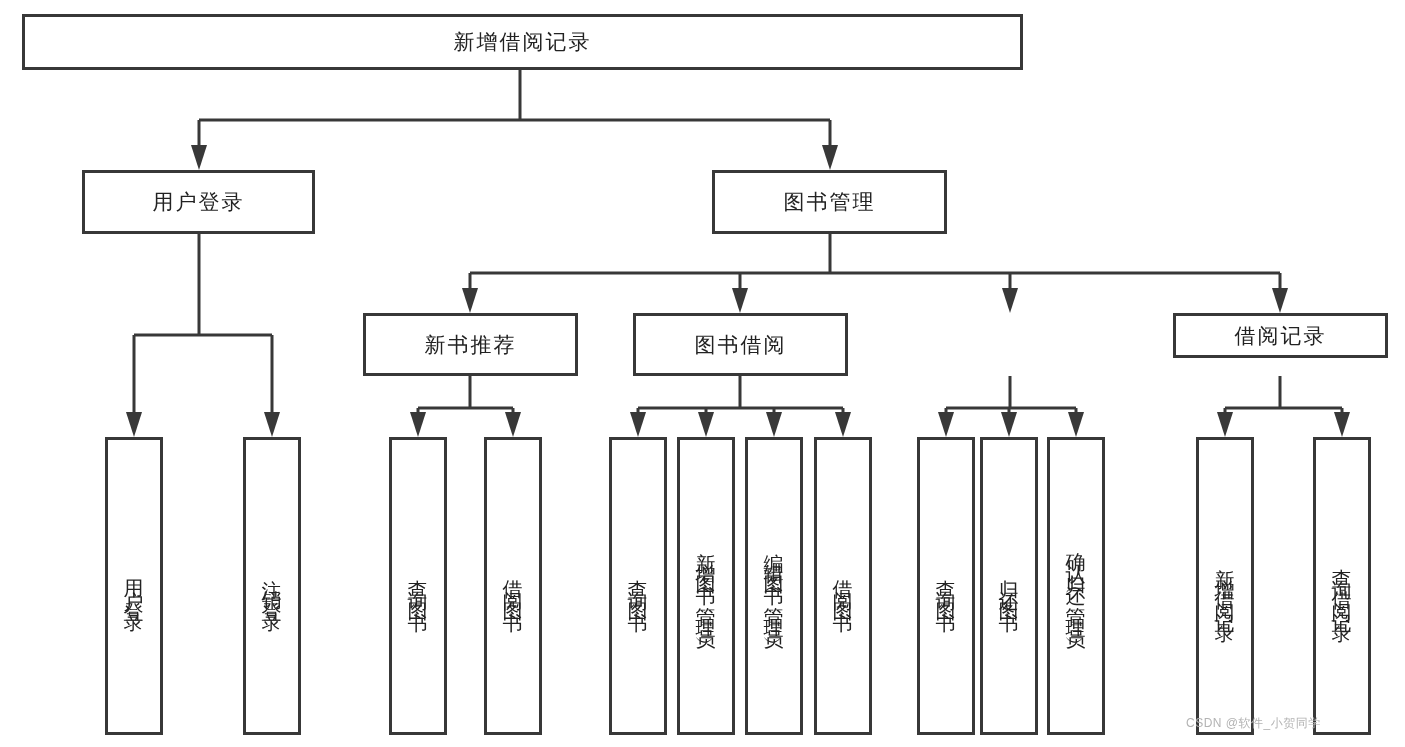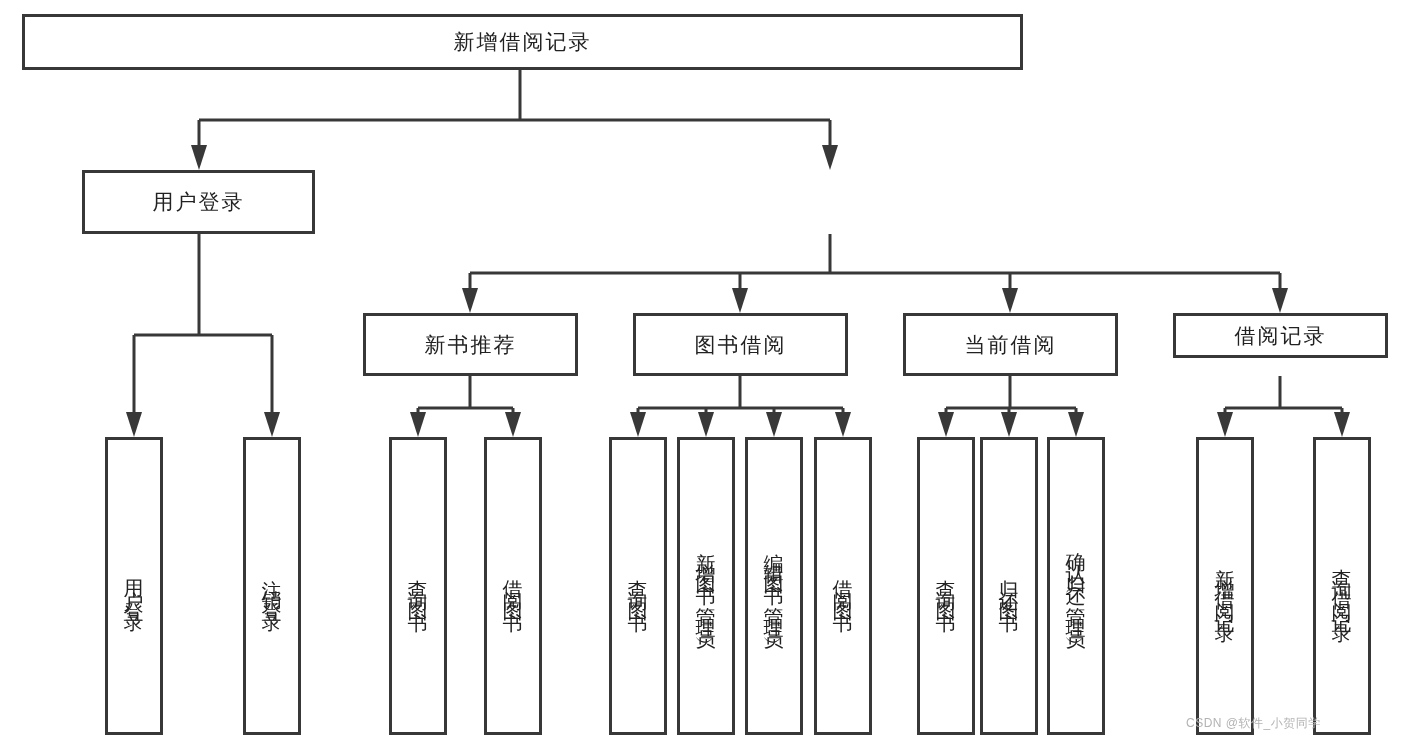--- a/index.html
+++ b/index.html
@@ -92,29 +92,29 @@
     <polygon points="1334,412 1350,412 1342,437"></polygon>
   </svg>
 
   <div class="node h" style="left:22px;top:14px;width:1001px;height:56px">
     <span class="lbl">新增借阅记录</span>
   </div>
 
   <div class="node h" style="left:82px;top:170px;width:233px;height:64px">
     <span class="lbl">用户登录</span>
   </div>
+  <div class="node h" style="left:712px;top:170px;width:235px;height:64px">
+    <span class="lbl">图书管理</span>
+  </div>
 
   <div class="node h" style="left:633px;top:313px;width:215px;height:63px">
     <span class="lbl">图书借阅</span>
   </div>
   <div class="node h" style="left:363px;top:313px;width:215px;height:63px">
     <span class="lbl">新书推荐</span>
-  </div>
-  <div class="node h" style="left:903px;top:313px;width:215px;height:63px">
-    <span class="lbl">当前借阅</span>
   </div>
   <div class="node h" style="left:1173px;top:313px;width:215px;height:45px">
     <span class="lbl">借阅记录</span>
   </div>
 
   <div class="node v" style="left:105px;top:437px;width:58px;height:298px">
     <span class="lbl">用户登录</span>
   </div>
   <div class="node v" style="left:243px;top:437px;width:58px;height:298px">
     <span class="lbl">注销登录</span>

